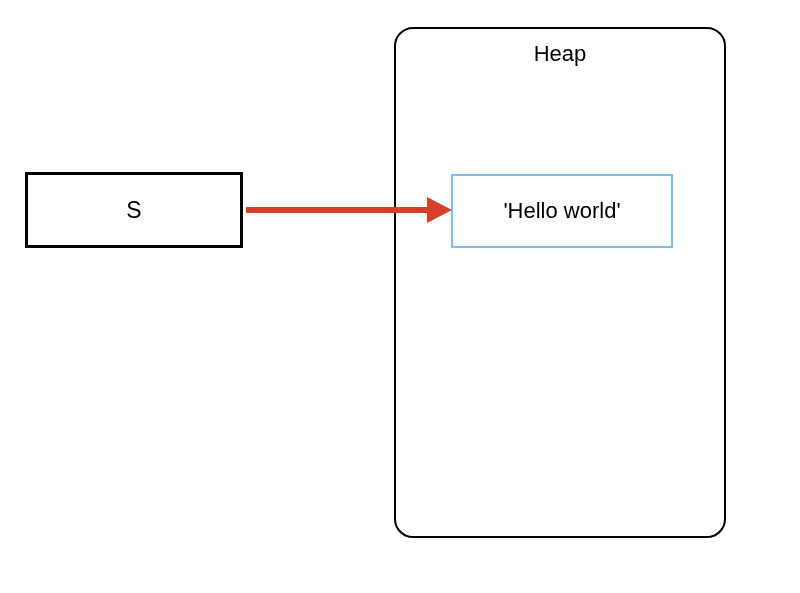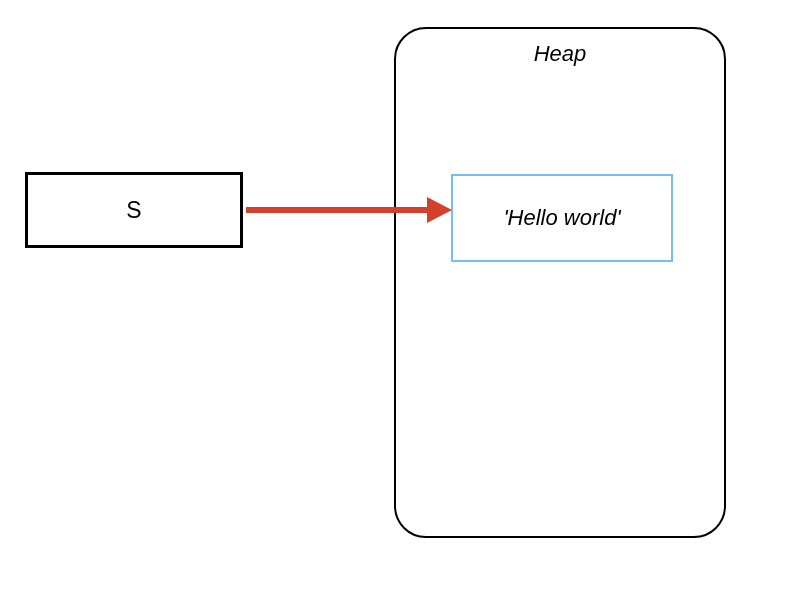--- a/index.html
+++ b/index.html
@@ -15,38 +15,37 @@
     background: var(--background, #ffffff);
     overflow: hidden;
   }
   .heap {
     position: absolute;
     left: 394px;
     top: 27px;
     width: 332px;
     height: 511px;
     border: 2px solid var(--box_border, #000000);
-    border-radius: 32px;
+    border-radius: 19px;
     box-sizing: border-box;
     background: var(--background, #ffffff);
-    font-style: italic;
   }
   .heap-label {
     margin-top: 11px;
     text-align: center;
     font-size: 22px;
     line-height: 28px;
     color: var(--text, #000000);
   }
   .string-box {
     position: absolute;
     left: 55px;
     top: 145px;
     width: 222px;
-    height: 88px;
+    height: 74px;
     border: 2.5px solid var(--string_border, #76bdf2);
     box-sizing: border-box;
     background: var(--background, #ffffff);
     display: flex;
     align-items: center;
     justify-content: center;
     font-size: 22px;
     color: var(--text, #000000);
   }
   .var-box {

